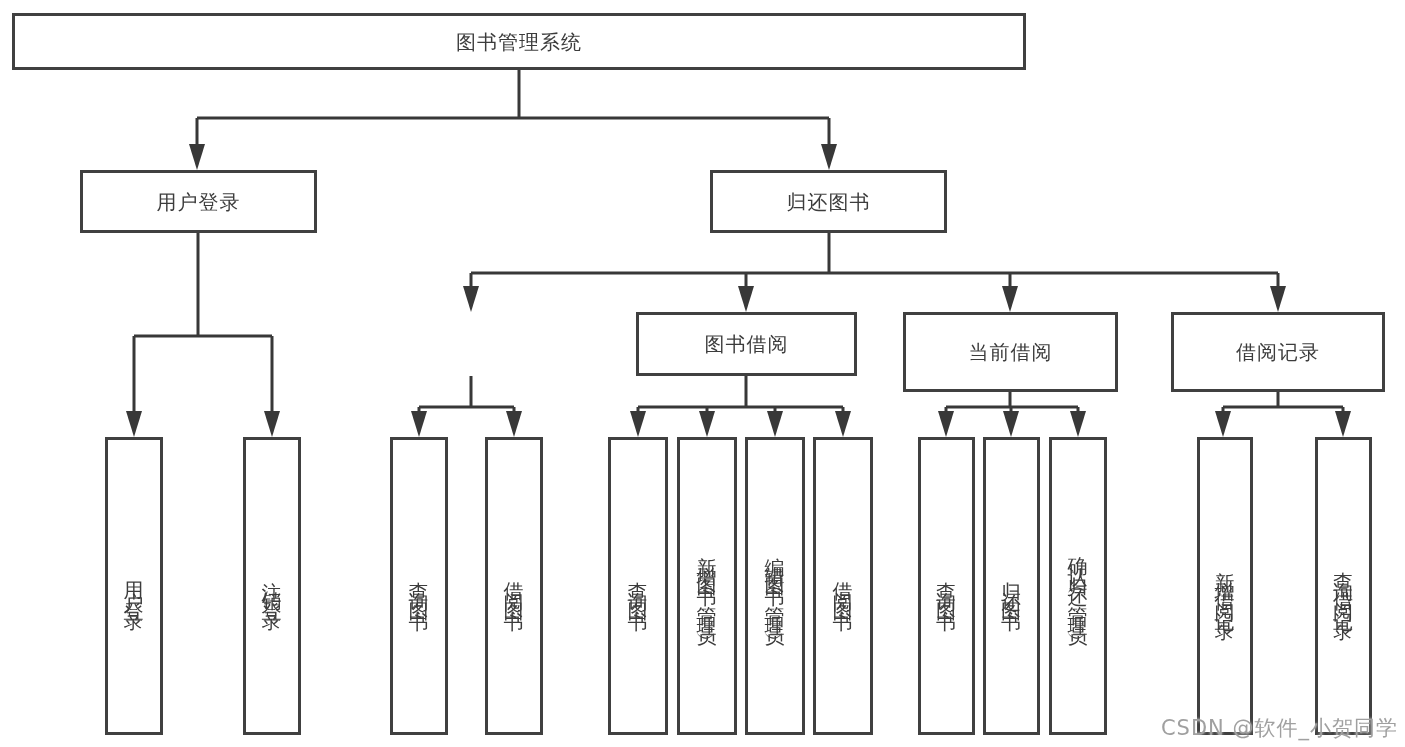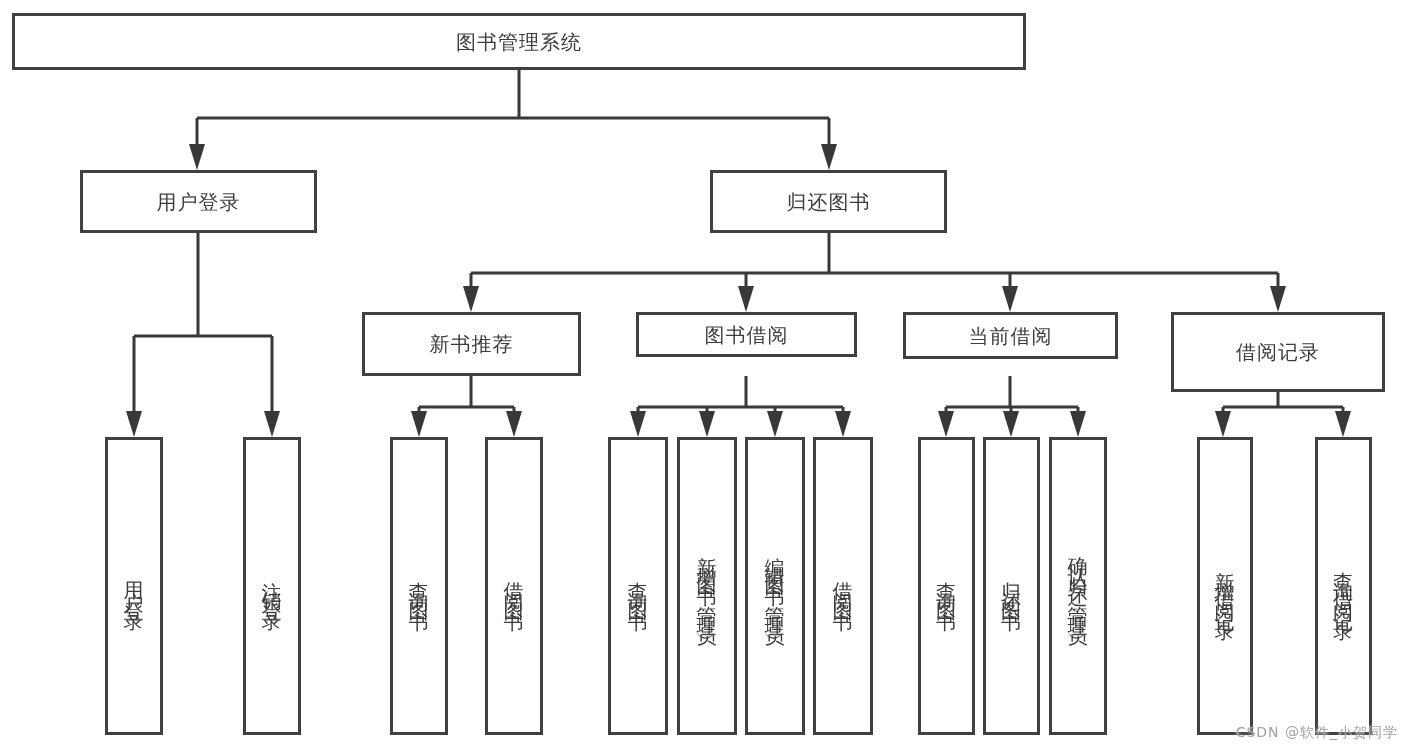--- a/index.html
+++ b/index.html
@@ -47,21 +47,21 @@
   .vbox span {
     writing-mode: vertical-rl;
     text-orientation: mixed;
     letter-spacing: 10px;
     white-space: nowrap;
   }
   .watermark {
     position: absolute;
     right: 7px;
     bottom: 5px;
-    font-size: 14px;
+    font-size: 21px;
     letter-spacing: 1px;
     color: var(--watermark);
     text-shadow: 0 0 3px rgba(255,255,255,0.9);
     z-index: 5;
     white-space: nowrap;
   }
 </style>
 <title>图书管理系统</title></head>
 <body>
 
@@ -107,27 +107,24 @@
     <span>图书管理系统</span>
   </div>
 
   <div class="hbox" style="left:80px;top:170px;width:237px;height:63px">
     <span>用户登录</span>
   </div>
   <div class="hbox" style="left:710px;top:170px;width:237px;height:63px">
     <span>归还图书</span>
   </div>
 
-  <div class="hbox" style="left:362px;top:312px;width:219px;height:64px">
-    <span>新书推荐</span>
-  </div>
-  <div class="hbox" style="left:636px;top:312px;width:221px;height:45px">
+  <div class="hbox" style="left:636px;top:312px;width:221px;height:64px">
     <span>图书借阅</span>
   </div>
-  <div class="hbox" style="left:903px;top:312px;width:215px;height:47px">
+  <div class="hbox" style="left:903px;top:312px;width:215px;height:80px">
     <span>当前借阅</span>
   </div>
   <div class="hbox" style="left:1171px;top:312px;width:214px;height:80px">
     <span>借阅记录</span>
   </div>
 
   <div class="vbox" style="left:105px;top:437px;width:58px;height:298px">
     <span>用户登录</span>
   </div>
   <div class="vbox" style="left:243px;top:437px;width:58px;height:298px">

